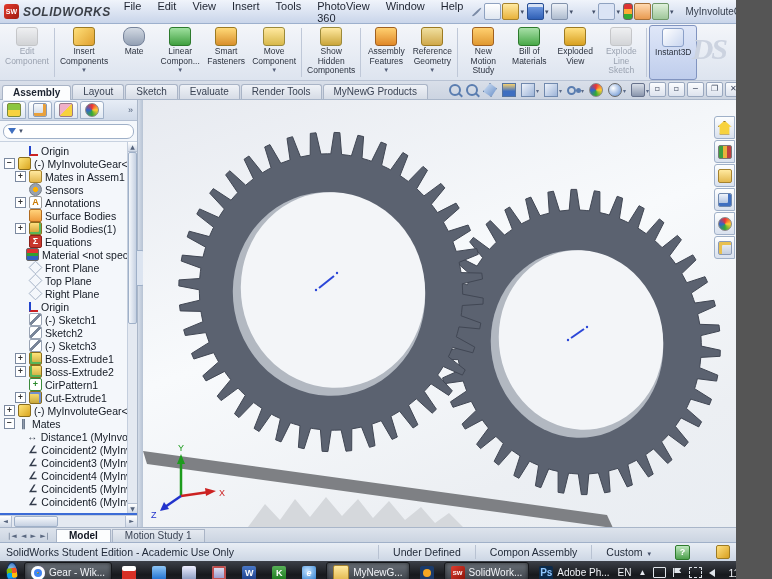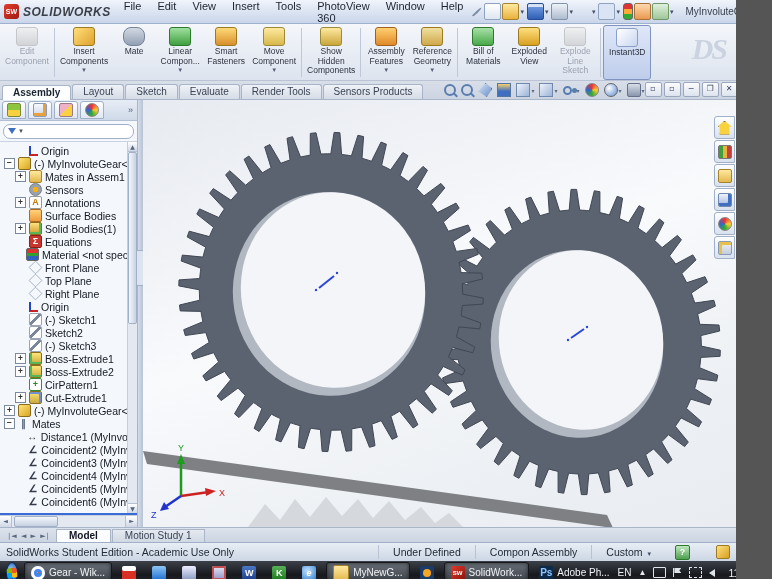--- a/index.html
+++ b/index.html
@@ -292,20 +292,26 @@
         <span class="dd">▼</span>
       </div>
       <div class="rib">
         <span class="ri r-reference-geometry"></span>
         <span class="lbl">Reference
 Geometry</span>
         <span class="dd">▼</span>
       </div>
       <div class="rsep"></div>
       <div class="rib">
+        <span class="ri r-new-motion-study"></span>
+        <span class="lbl">New
+Motion
+Study</span>
+      </div>
+      <div class="rib">
         <span class="ri r-bill-of-materials"></span>
         <span class="lbl">Bill of
 Materials</span>
       </div>
       <div class="rib">
         <span class="ri r-exploded-view"></span>
         <span class="lbl">Exploded
 View</span>
       </div>
       <div class="rib disabled">
@@ -321,21 +327,21 @@
       </div>
     </div>
 
   <div id="tabrow">
     <div id="tabs-holder" style="display:flex;align-items:flex-end;">
         <div class="tab active">Assembly</div>
         <div class="tab">Layout</div>
         <div class="tab">Sketch</div>
         <div class="tab">Evaluate</div>
         <div class="tab">Render Tools</div>
-        <div class="tab">Sensors Products</div>
+        <div class="tab">MyNewG Products</div>
       </div>
     <div id="headsup">
         <span class="hic">
           <span class="hi h-zoom-fit"></span>
         </span>
         <span class="hic">
           <span class="hi h-zoom-area"></span>
         </span>
         <span class="hic">
           <span class="hi h-previous-view"></span>

